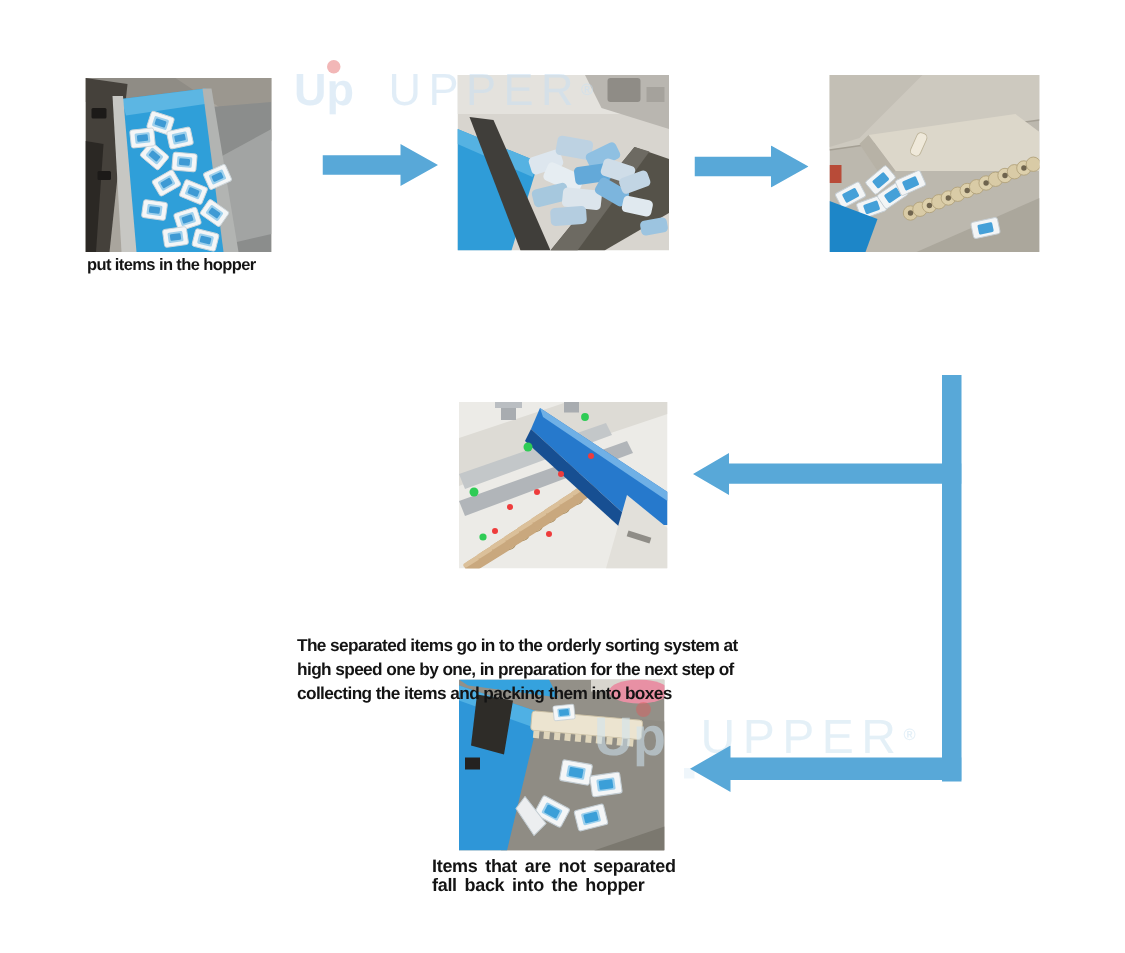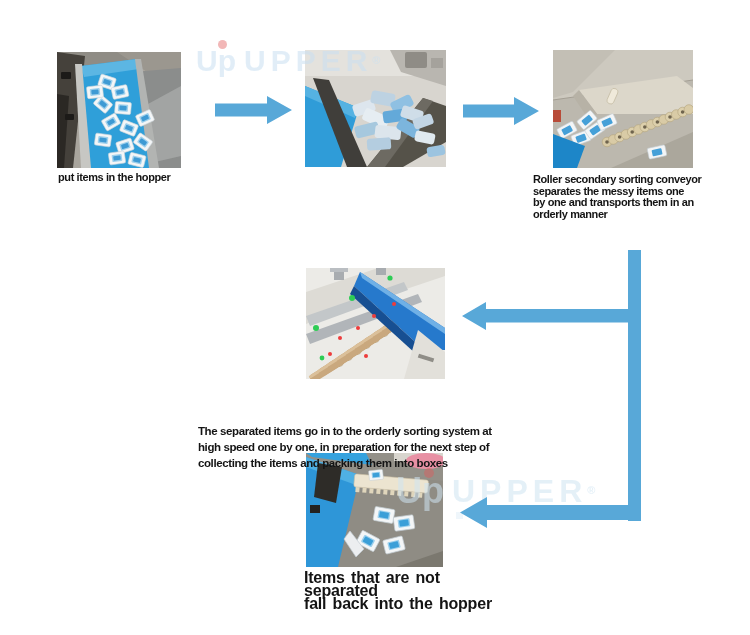--- a/index.html
+++ b/index.html
@@ -8,31 +8,31 @@
     overflow:hidden; font-family:"Liberation Sans", sans-serif;
   }
   .photo { position:absolute; z-index:1; }
   .photo svg { display:block; width:100%; height:100%; }
   .caption {
     position:absolute; z-index:4; color:#141414; font-weight:bold;
     white-space:pre-line;
   }
   .cap-sm { font-size:11px; line-height:11.5px; letter-spacing:-0.4px; }
   .cap-lg { font-size:11.5px; line-height:16px; letter-spacing:-0.4px;margin-top:40px; }
-  .cap-md { font-size:16px; line-height:13px; letter-spacing:-0.2px; word-spacing:2px;margin-left:16px; }
+  .cap-md { font-size:12px; line-height:13px; letter-spacing:-0.2px; word-spacing:2px; }
   .arrow { position:absolute; z-index:5; }
   .arrow svg { display:block; width:100%; height:100%; }
   .vbar { position:absolute; z-index:5; }
   .watermark {
     position:absolute; z-index:2; display:flex; align-items:center;
     opacity:0.55; pointer-events:none;
   }
   .wm-mono { position:relative; font-weight:bold; font-size:30px; line-height:30px; }
   .wm-gear { position:absolute; border-radius:50%; }
-  .wm-brand { font-weight:bold; font-size:30px; line-height:34px; letter-spacing:5px; margin-left:8px; }
+  .wm-brand { font-weight:normal; font-size:30px; line-height:34px; letter-spacing:5px; margin-left:23px; }
   .wm-reg { font-weight:bold; font-size:11px; line-height:11px; margin-top:-2px; }
   .wm-marks { position:absolute; display:flex; gap:26px; }
   .wm-marks i { display:block; width:7px; height:7px; background:currentColor; opacity:0.6; }
 </style>
 </head>
 <body>
 
 <div class="canvas">
 
   <div class="photo" style="left:57px; top:52px; width:124px; height:116px;" aria-label="packets scattered on blue hopper feeding conveyor belt">
@@ -280,24 +280,20 @@
 
   <div class="arrow" style="left:460px; top:497px; width:181px; height:31px;">
     <svg viewBox="0 0 181 31">
         <polygon points="0,15.5 27,0 27,8 181,8 181,23 27,23 27,31" fill="#58a8d8"></polygon>
       </svg>
   </div>
 
   <div class="caption cap-sm" style="left:58px; top:172px; width:180px;">put items in the hopper</div>
 
 
-  <div class="caption cap-sm" style="left:533px; top:174px; width:215px;">Roller secondary sorting conveyor
-separates the messy items one
-by one and transports them in an
-orderly manner</div>
 
   <div class="caption cap-lg" style="left:198px; top:383px; width:400px;">The separated items go in to the orderly sorting system at
 high speed one by one, in preparation for the next step of
 collecting the items and packing them into boxes</div>
 
   <div class="caption cap-md" style="left:288px; top:571px; width:210px;">Items that are not separated
 fall back into the hopper</div>
 
 </div>
 

